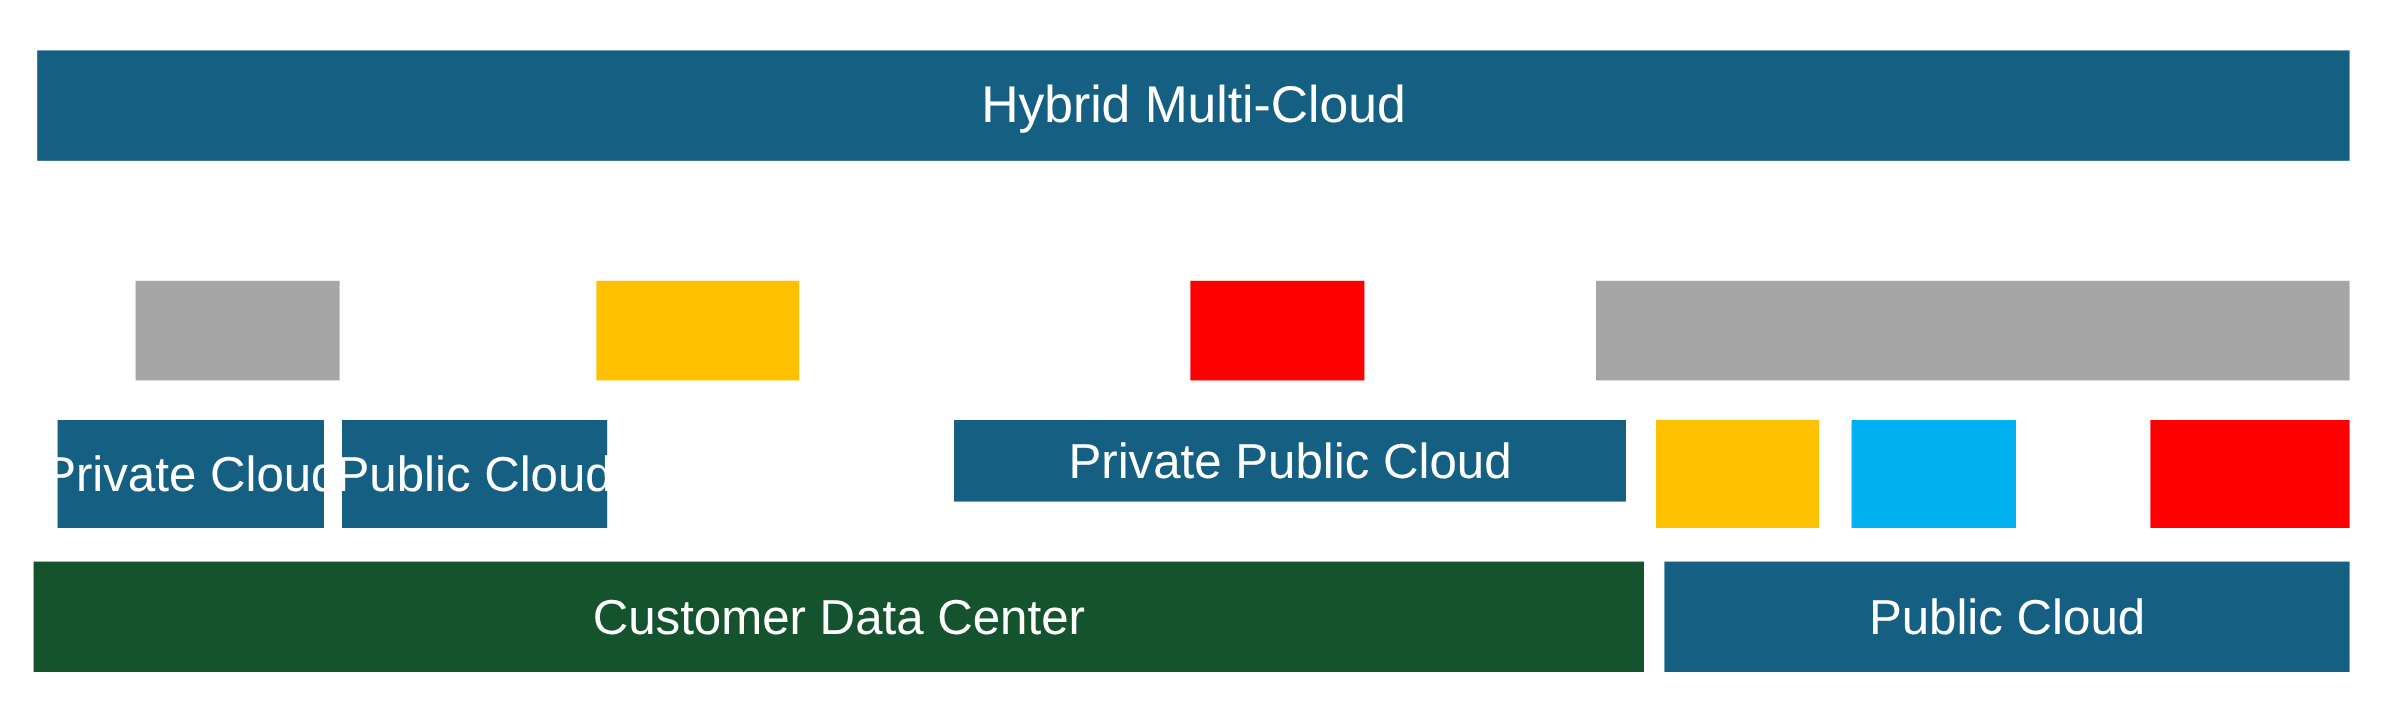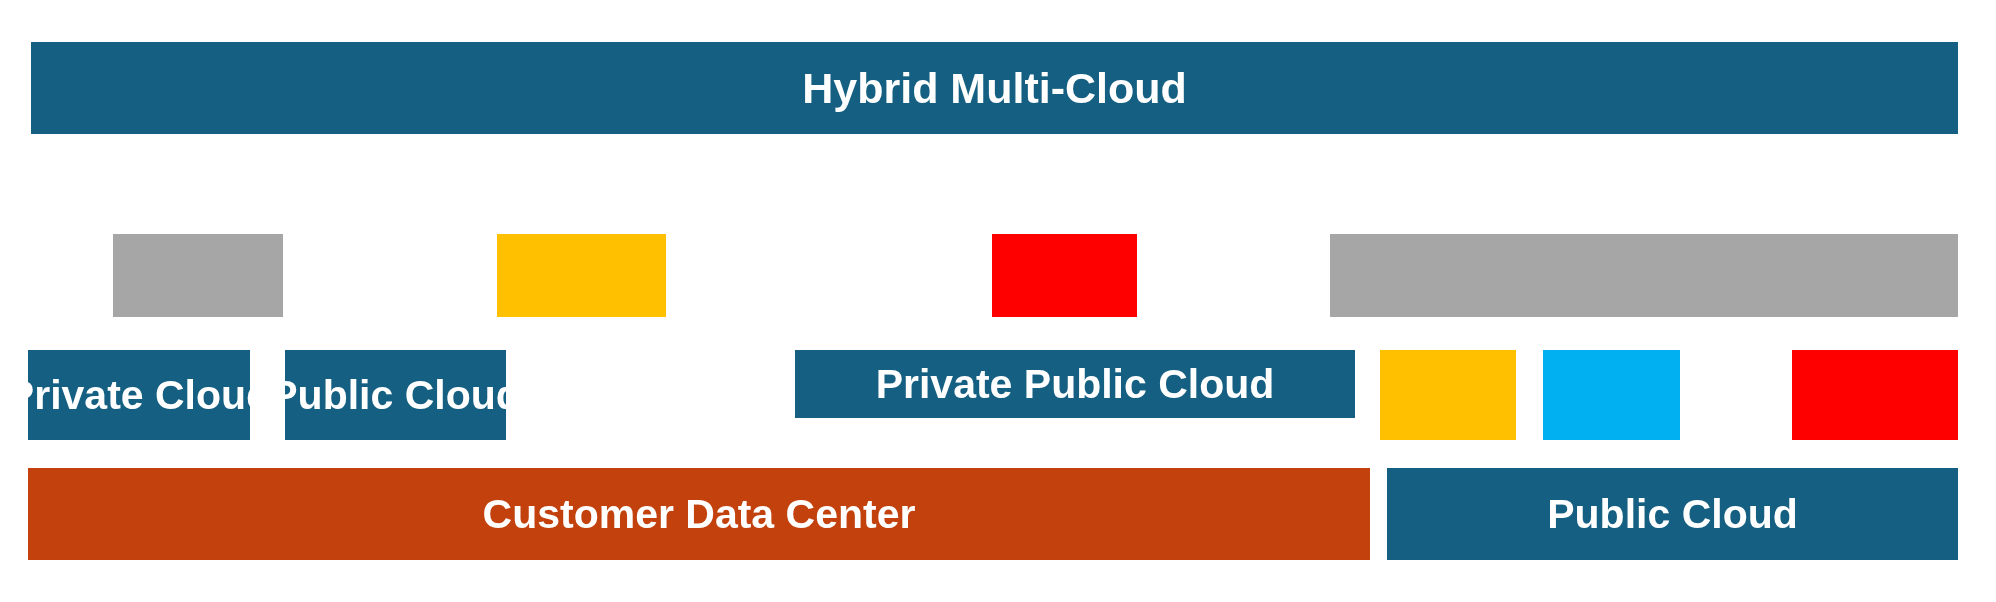--- a/index.html
+++ b/index.html
@@ -22,21 +22,21 @@
     position: absolute;
     box-sizing: border-box;
     display: flex;
     align-items: center;
     justify-content: center;
     line-height: 1;
   }
   .label-text {
     color: #ffffff;
     font-family: "Liberation Sans", sans-serif;
-    font-weight: 700;
+    font-weight: 400;
     white-space: nowrap;
     letter-spacing: 0px;
   }
 
   
   #banner-hybrid-multi-cloud {
     left: 31px;
     top: 42px;
     width: 1927px;
     height: 92px;
@@ -100,39 +100,39 @@
   </div>
 
   <div class="block" id="swatch-private-gray" style="background:#A6A6A6;"></div>
 
   <div class="block" id="swatch-public-yellow" style="background:#FFC000;"></div>
 
   <div class="block" id="swatch-privatepublic-red" style="background:#FF0000;"></div>
 
   <div class="block" id="swatch-publiccloud-gray-wide" style="background:#A6A6A6;"></div>
 
-  <div class="block" id="box-private-cloud" style="background:#156082;">
+  <div class="block" id="box-private-cloud" style="background:#156082;margin-left:20px;">
     <span class="label-text">Private Cloud</span>
   </div>
 
   <div class="block" id="box-public-cloud" style="background:#156082;">
     <span class="label-text">Public Cloud</span>
   </div>
 
   <div class="block" id="box-private-public-cloud" style="background:#156082;">
     <span class="label-text">Private Public Cloud</span>
   </div>
 
   <div class="block" id="swatch-row2-yellow" style="background:#FFC000;"></div>
 
   <div class="block" id="swatch-row2-cyan" style="background:#00B0F0;"></div>
 
   <div class="block" id="swatch-row2-red" style="background:#FF0000;"></div>
 
-  <div class="block" id="box-customer-data-center" style="background:#c2410c;">
+  <div class="block" id="box-customer-data-center" style="background:#14532d;">
     <span class="label-text">Customer Data Center</span>
   </div>
 
   <div class="block" id="box-public-cloud-bottom" style="background:#156082;">
     <span class="label-text">Public Cloud</span>
   </div>
 
 </div>
 
 </body></html>

